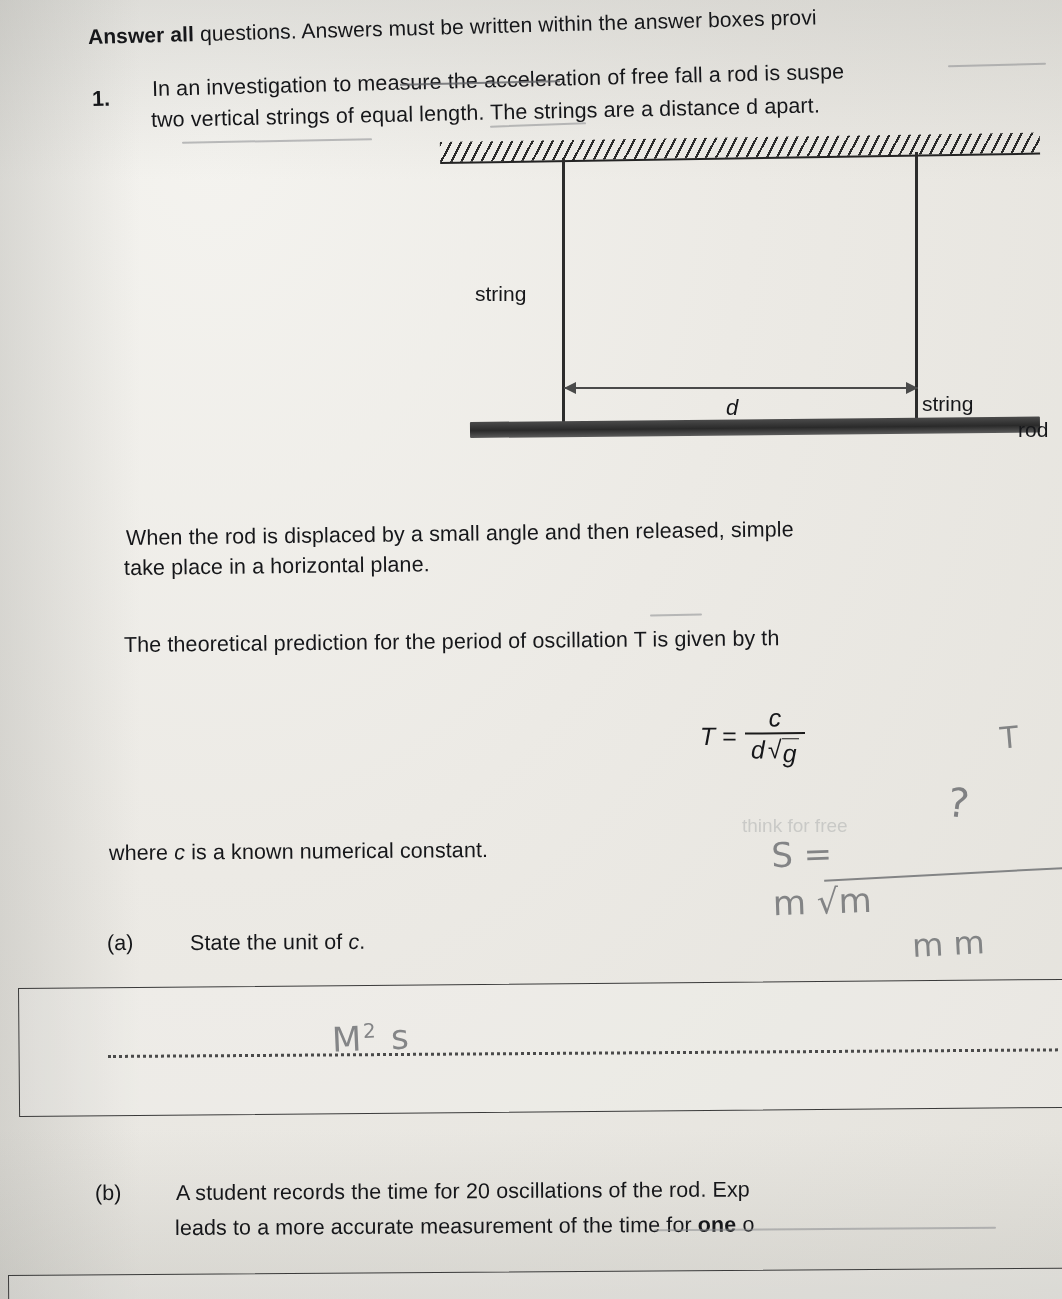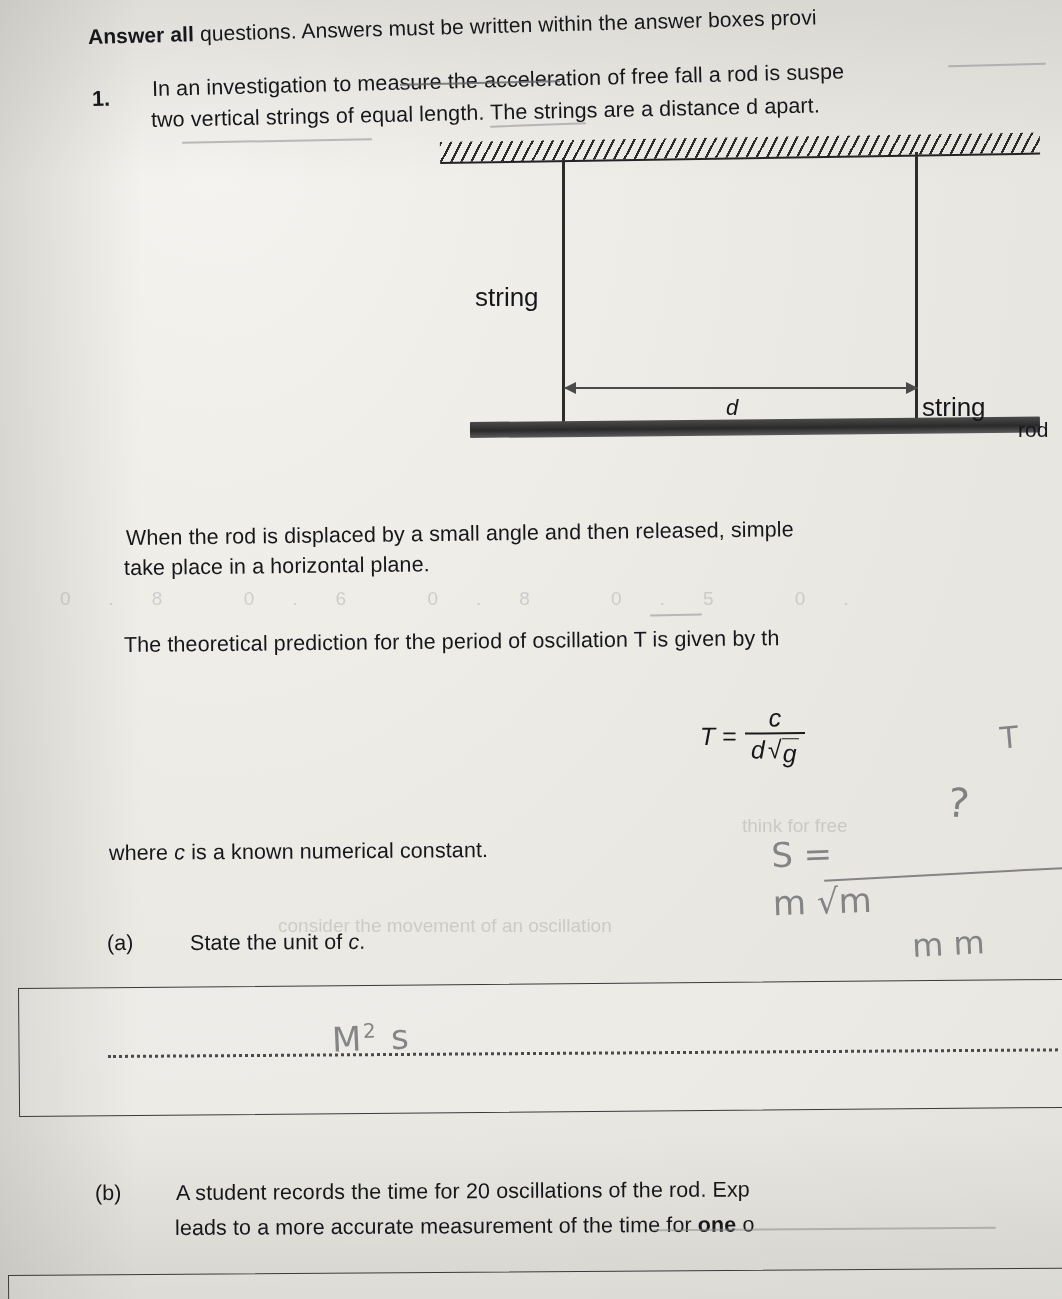--- a/index.html
+++ b/index.html
@@ -176,21 +176,21 @@
     top: 0;
     width: 0; height: 0;
     border-top: 6px solid transparent;
     border-bottom: 6px solid transparent;
   }
   .dim-arrow .head-l { left: 0; border-right: 12px solid #4a4a4a; }
   .dim-arrow .head-r { right: 0; border-left: 12px solid #4a4a4a; }
 
   .diag-label {
     position: absolute;
-    font-size: 26px;
+    font-size: 21px;
     white-space: nowrap;
   }
   #label-string-left { left: 45px; top: 152px; }
   #label-string-right { left: 492px; top: 258px; }
   #label-d { left: 296px; top: 265px; font-style: italic; font-size: 22px; }
   #label-rod { left: 588px; top: 288px; font-size: 21px; }
 
   
   #label-string-right { left: 492px; top: 262px; }
 
@@ -345,22 +345,20 @@
 </style>
 </head>
 <body>
 
 <div class="page">
 
   <div class="shade-top"></div>
   <div class="shade-left"></div>
   <div class="shade-bottom"></div>
 
-  <div class="ghost" id="ghost-1">0.8        0.6        0.8        0.5        0.</div>
-  <div class="ghost" id="ghost-2">consider  the  movement  of  an  oscillation</div>
   <div class="ghost" id="ghost-3">think  for  free</div>
 
   <div class="txt" id="header-line">
     <span class="bold">Answer all</span> questions.  Answers must be written within the answer boxes provi
   </div>
 
   <div class="txt" id="q1-number">1.</div>
   <div class="txt" id="q1-line1">In an investigation to measure the acceleration of free fall a rod is suspe</div>
   <div class="txt" id="q1-line2">two vertical strings of equal length.  The strings are a distance d apart.</div>
 

